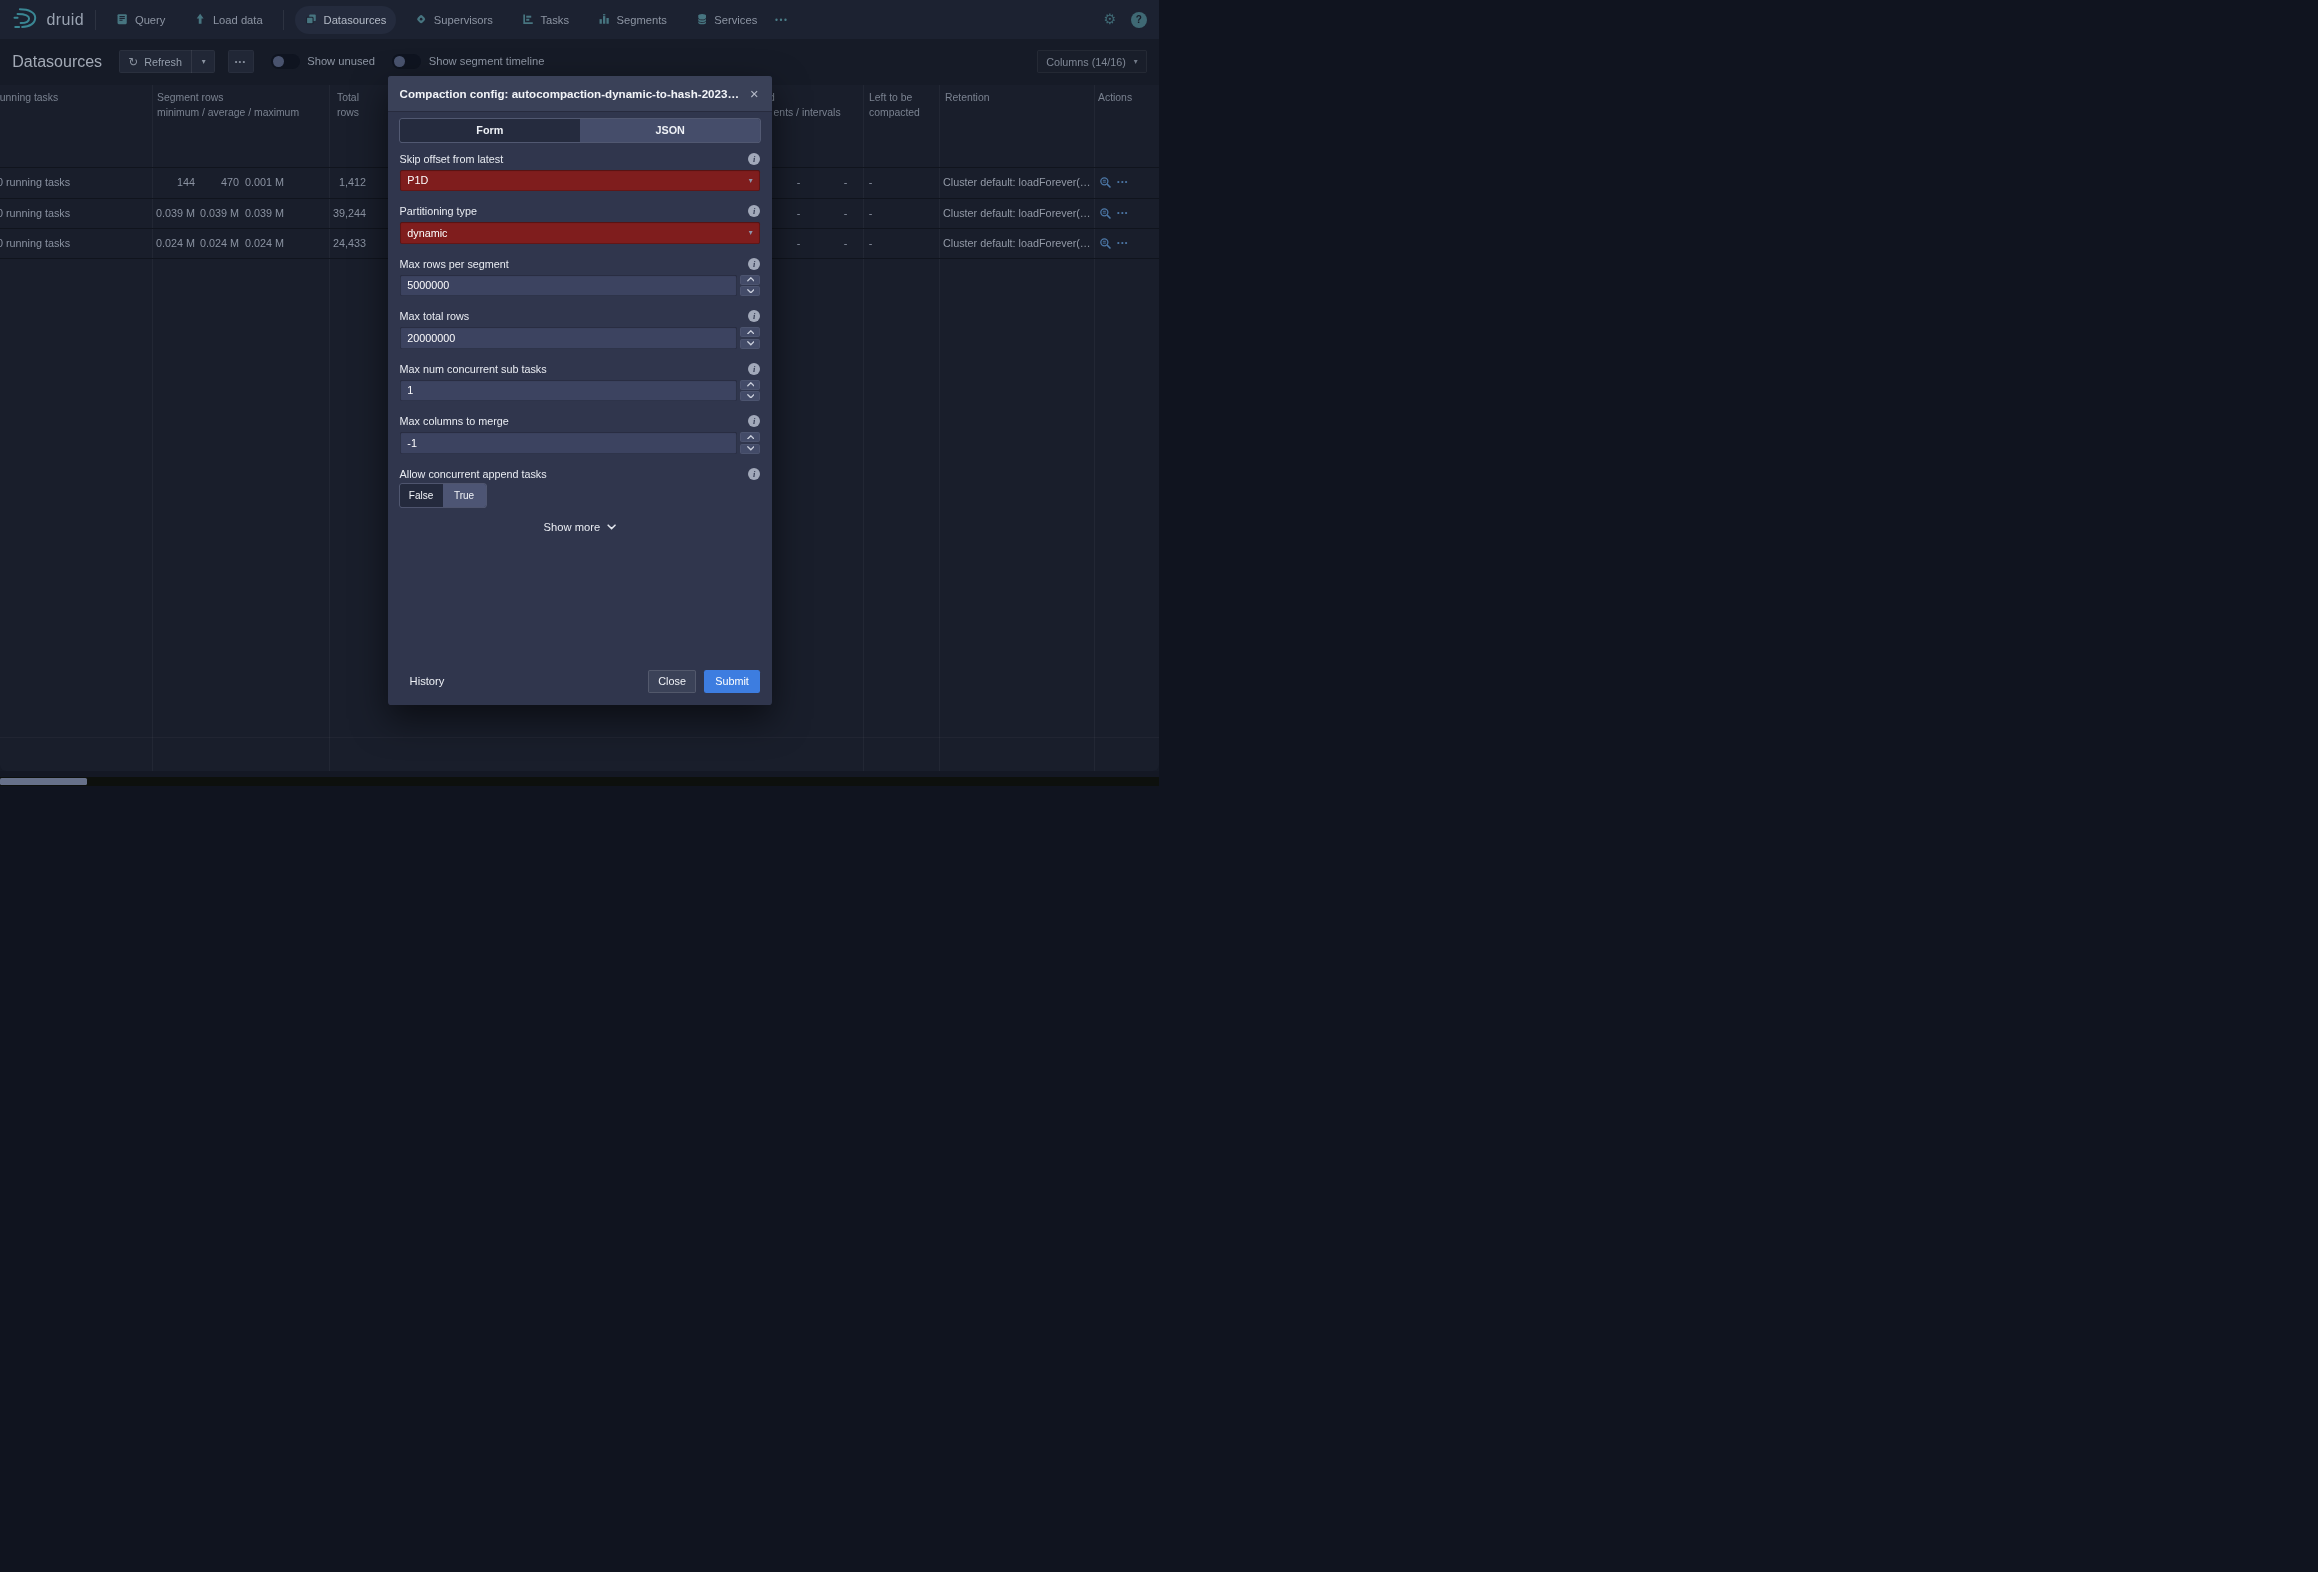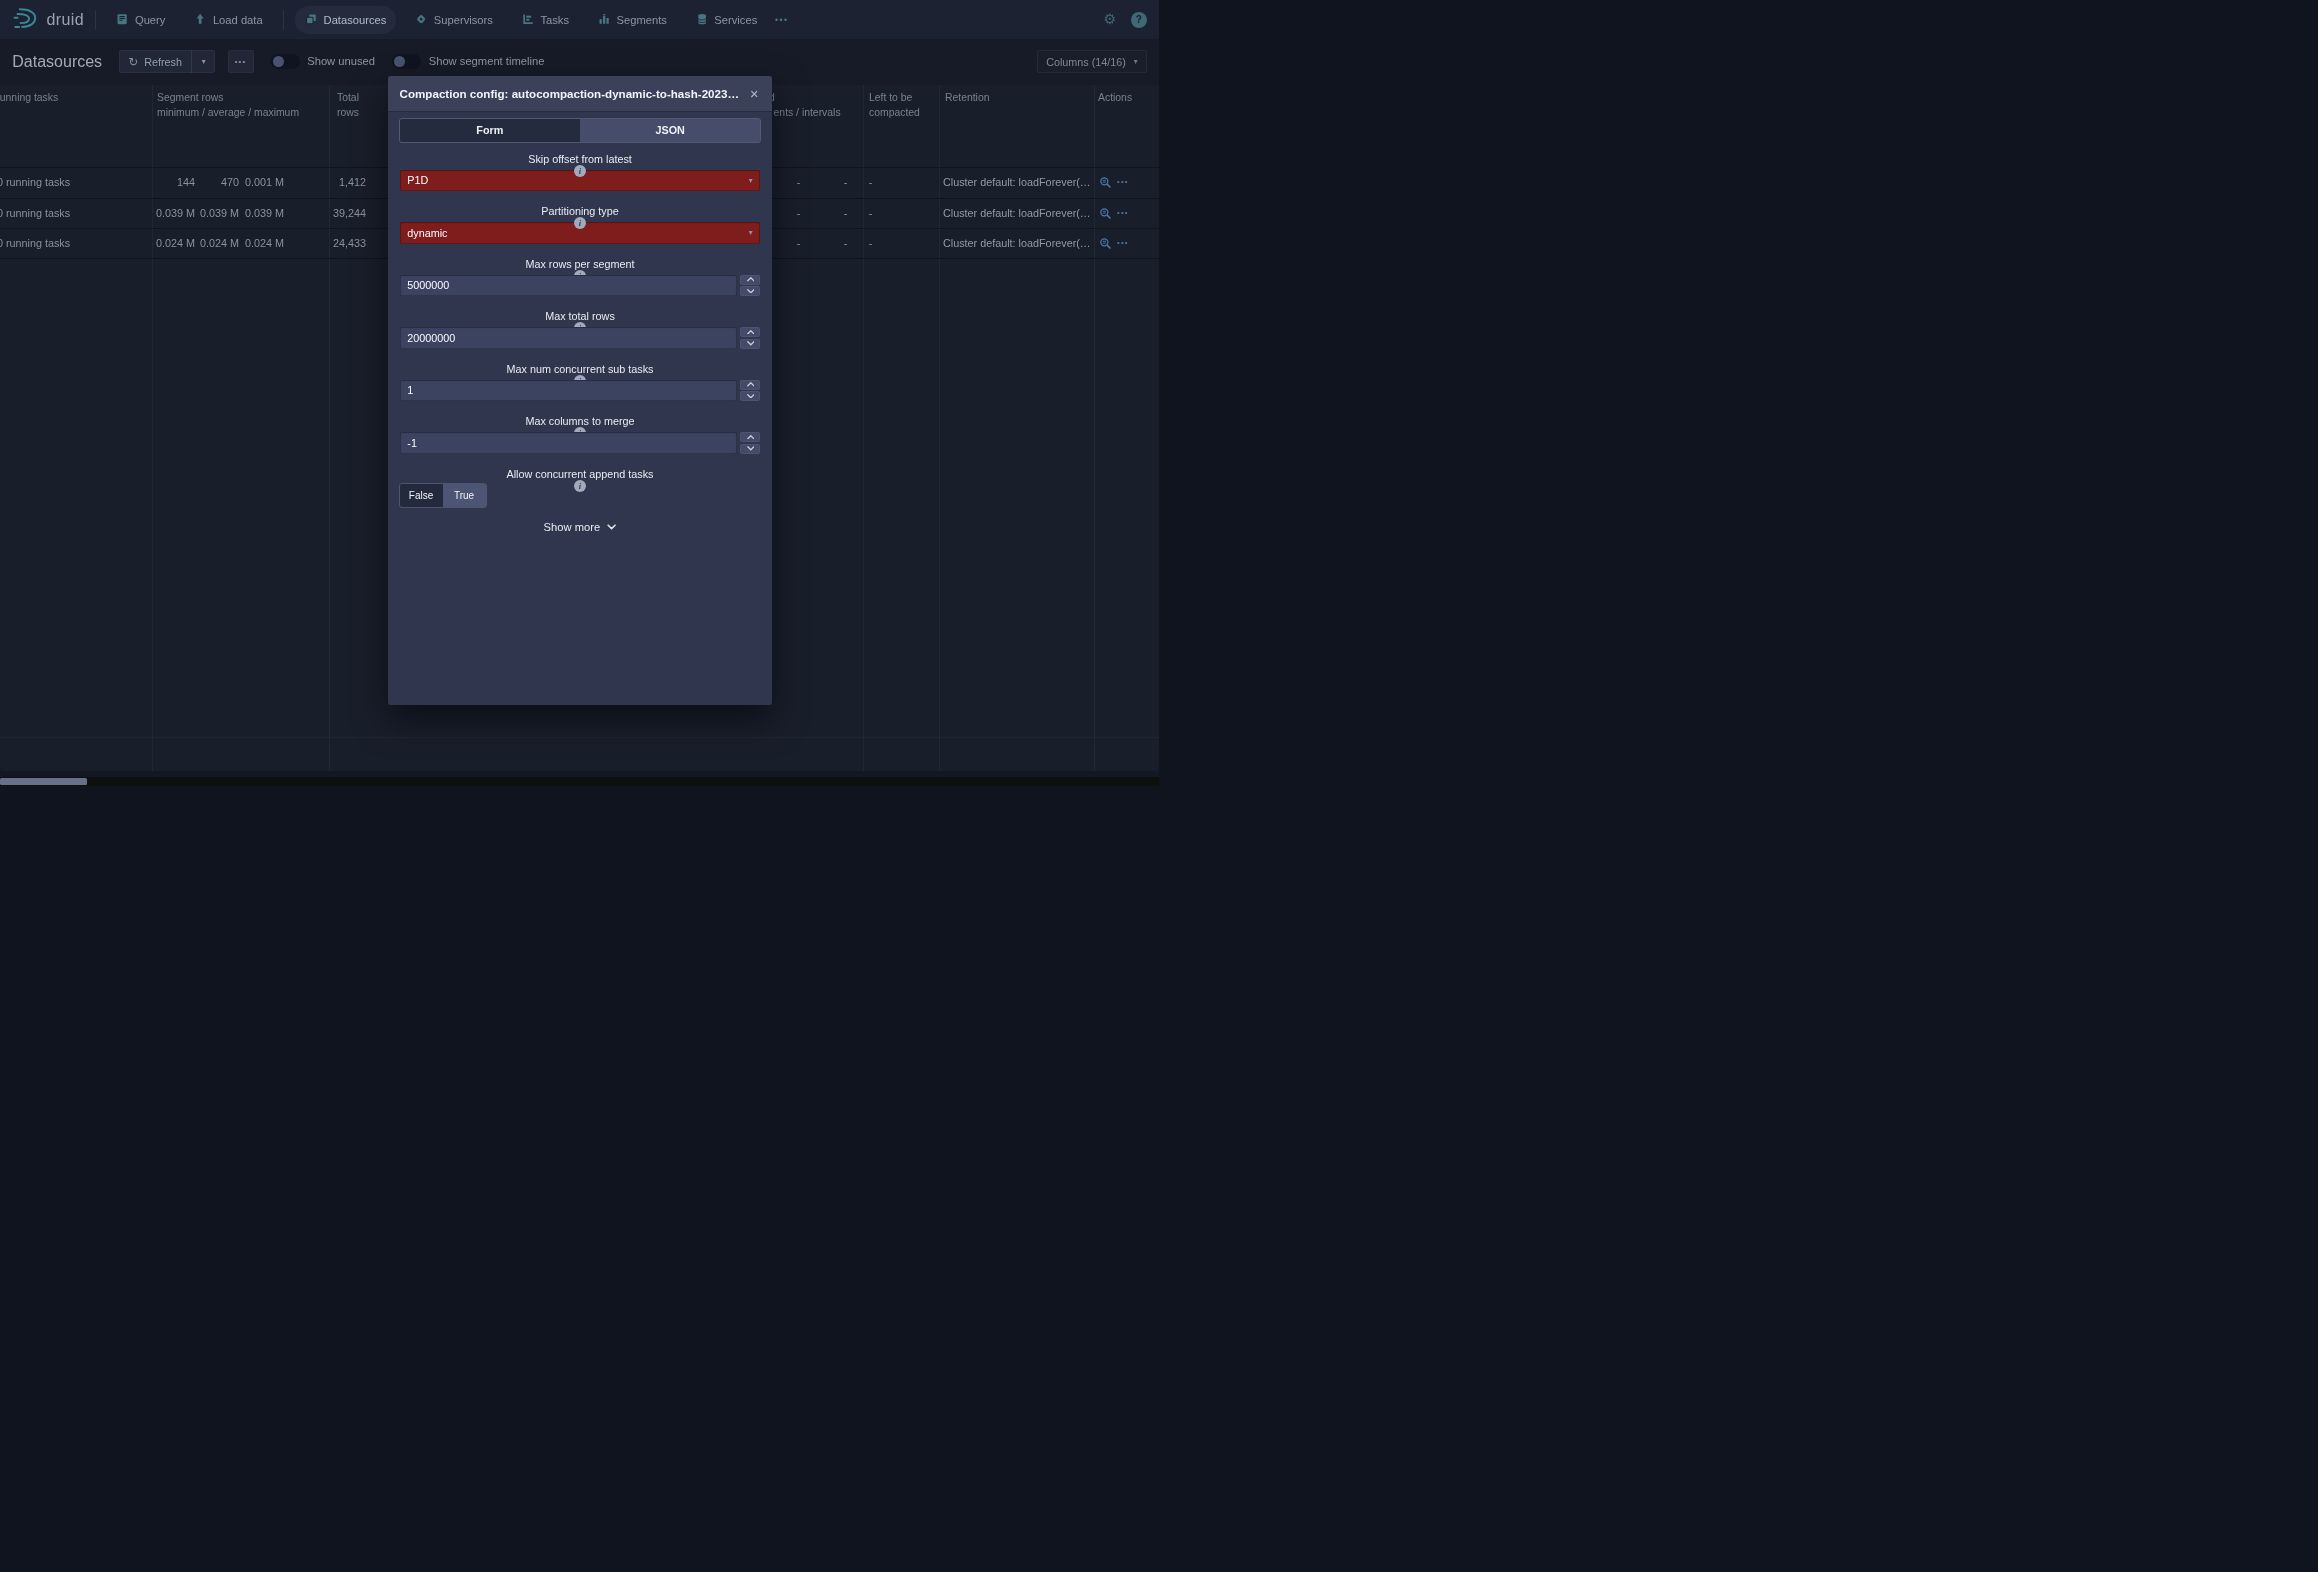--- a/index.html
+++ b/index.html
@@ -71,21 +71,21 @@
   .modal-close{width:23px;height:23px;display:flex;align-items:center;justify-content:center;
          color:#b6bcc9;font-size:14.6px;cursor:pointer;border-radius:2.3px;}
   .modal-body{flex:1;padding:7.7px 11.6px 0 11.6px;overflow:hidden;}
   .tabs{display:flex;height:23px;border-radius:2.3px;overflow:hidden;
         box-shadow:0 0 0 0.8px rgba(130,138,165,.55);margin-bottom:11px;font-weight:bold;}
   .tab{flex:1;display:flex;align-items:center;justify-content:center;font-size:10.8px;
        color:#eef1f6;cursor:pointer;}
   .tab.active{background:#252b3e;}
   .tab.inactive{background:#454d6a;}
   .field{margin-bottom:14px;}
-  .field-label-row{display:flex;align-items:center;justify-content:space-between;height:12.3px;margin-bottom:4.6px;flex-direction:column;}
+  .field-label-row{display:flex;align-items:center;justify-content:space-between;height:12.3px;margin-bottom:4.6px;}
   .field-label{font-size:10.8px;color:#e9ecf2;}
   .info-icon{width:12.3px;height:12.3px;border-radius:50%;background:#a2a9ba;color:#343b52;
        font-size:8.5px;font-weight:bold;display:flex;align-items:center;justify-content:center;
        font-family:"Liberation Serif",serif;font-style:italic;cursor:pointer;flex:none;}
   .control-select{height:21.6px;background:#7f1d1d;border-radius:2.3px;display:flex;align-items:center;
        padding:0 7.7px;font-size:10.8px;color:#fdfdfe;cursor:pointer;
        box-shadow:inset 0 0 0 0.8px rgba(0,0,0,.28),inset 0 0.8px 1.5px rgba(0,0,0,.2);}
   .control-select .caret{margin-left:auto;color:#8e95aa;font-size:7.7px;}
   .control-number{display:flex;gap:3.9px;}
   .num-input{flex:1;height:21.6px;background:#3c4360;border-radius:2.3px;padding:0 7.7px;
@@ -453,14 +453,20 @@
       </div>
     <div class="show-more">
       <span>Show more</span>
       <span style="display:flex;">
         <svg width="9.2" height="6.2" viewBox="0 0 12 8">
             <path d="M1.5 1.5 L6 6 L10.5 1.5" stroke="#e2e6ee" stroke-width="2" fill="none" stroke-linecap="round"></path>
           </svg>
       </span>
     </div>
   </div>
+  <div class="modal-footer">
+    <span class="history-link">History</span>
+    <div class="footer-spacer"></div>
+    <div class="btn btn-close">Close</div>
+    <div class="btn btn-submit">Submit</div>
+  </div>
 </div>
 
 
 </body></html>

